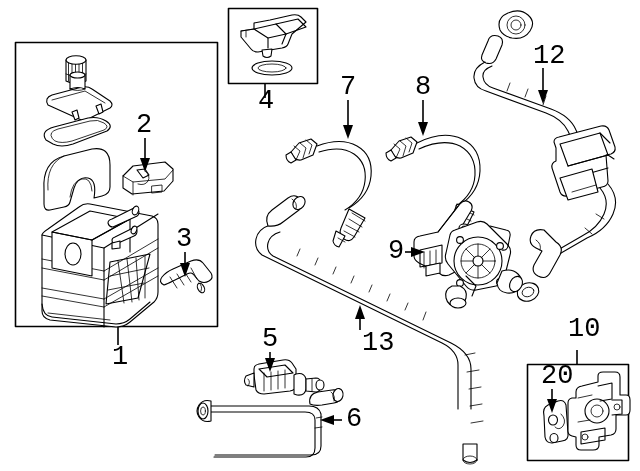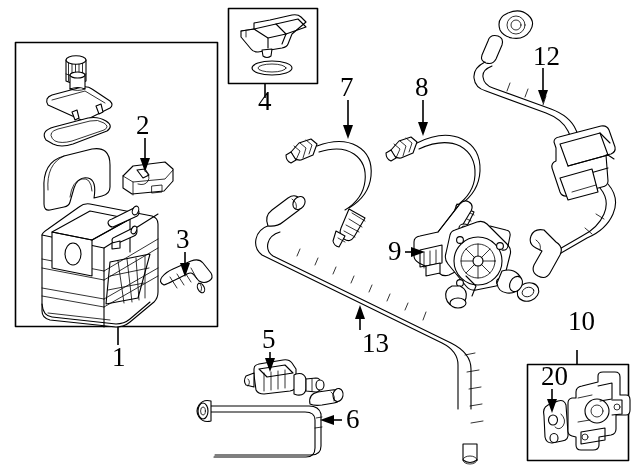--- a/index.html
+++ b/index.html
@@ -3,21 +3,21 @@
 <meta charset="utf-8">
 <title>Parts Diagram</title>
 <style>
   html,body{margin:0;padding:0;background:#ffffff;}
   body{width:640px;height:471px;overflow:hidden;
        font-family:"Liberation Serif", serif;}
   #sheet{position:relative;width:640px;height:471px;background:#fff;}
   #sheet svg.layer{position:absolute;left:0;top:0;width:640px;height:471px;}
   .callout{
     position:absolute;
-    font-family:Liberation Serif, serif;
+    font-family:Liberation Mono, monospace;
     font-size:27px;
     line-height:27px;
     color:#000;
     font-weight:400;
     white-space:nowrap;
     user-select:none;
   }
 </style>
 </head>
 <body>
@@ -312,18 +312,18 @@
 
   <div class="callout" style="left:112px; top:344px;">1</div>
   <div class="callout" style="left:136px; top:112px;">2</div>
   <div class="callout" style="left:176px; top:226px;">3</div>
   <div class="callout" style="left:258px; top:88px;">4</div>
   <div class="callout" style="left:262px; top:326px;">5</div>
   <div class="callout" style="left:346px; top:406px;">6</div>
   <div class="callout" style="left:340px; top:74px;">7</div>
   <div class="callout" style="left:415px; top:74px;">8</div>
   <div class="callout" style="left:388px; top:238px;">9</div>
-  <div class="callout" style="left:568px; top:308px;">10</div>
+  <div class="callout" style="left:568px; top:316px;">10</div>
   <div class="callout" style="left:541px; top:363px;">20</div>
   <div class="callout" style="left:533px; top:43px;">12</div>
   <div class="callout" style="left:362px; top:330px;">13</div>
 
 </div>
 
 </body></html>

